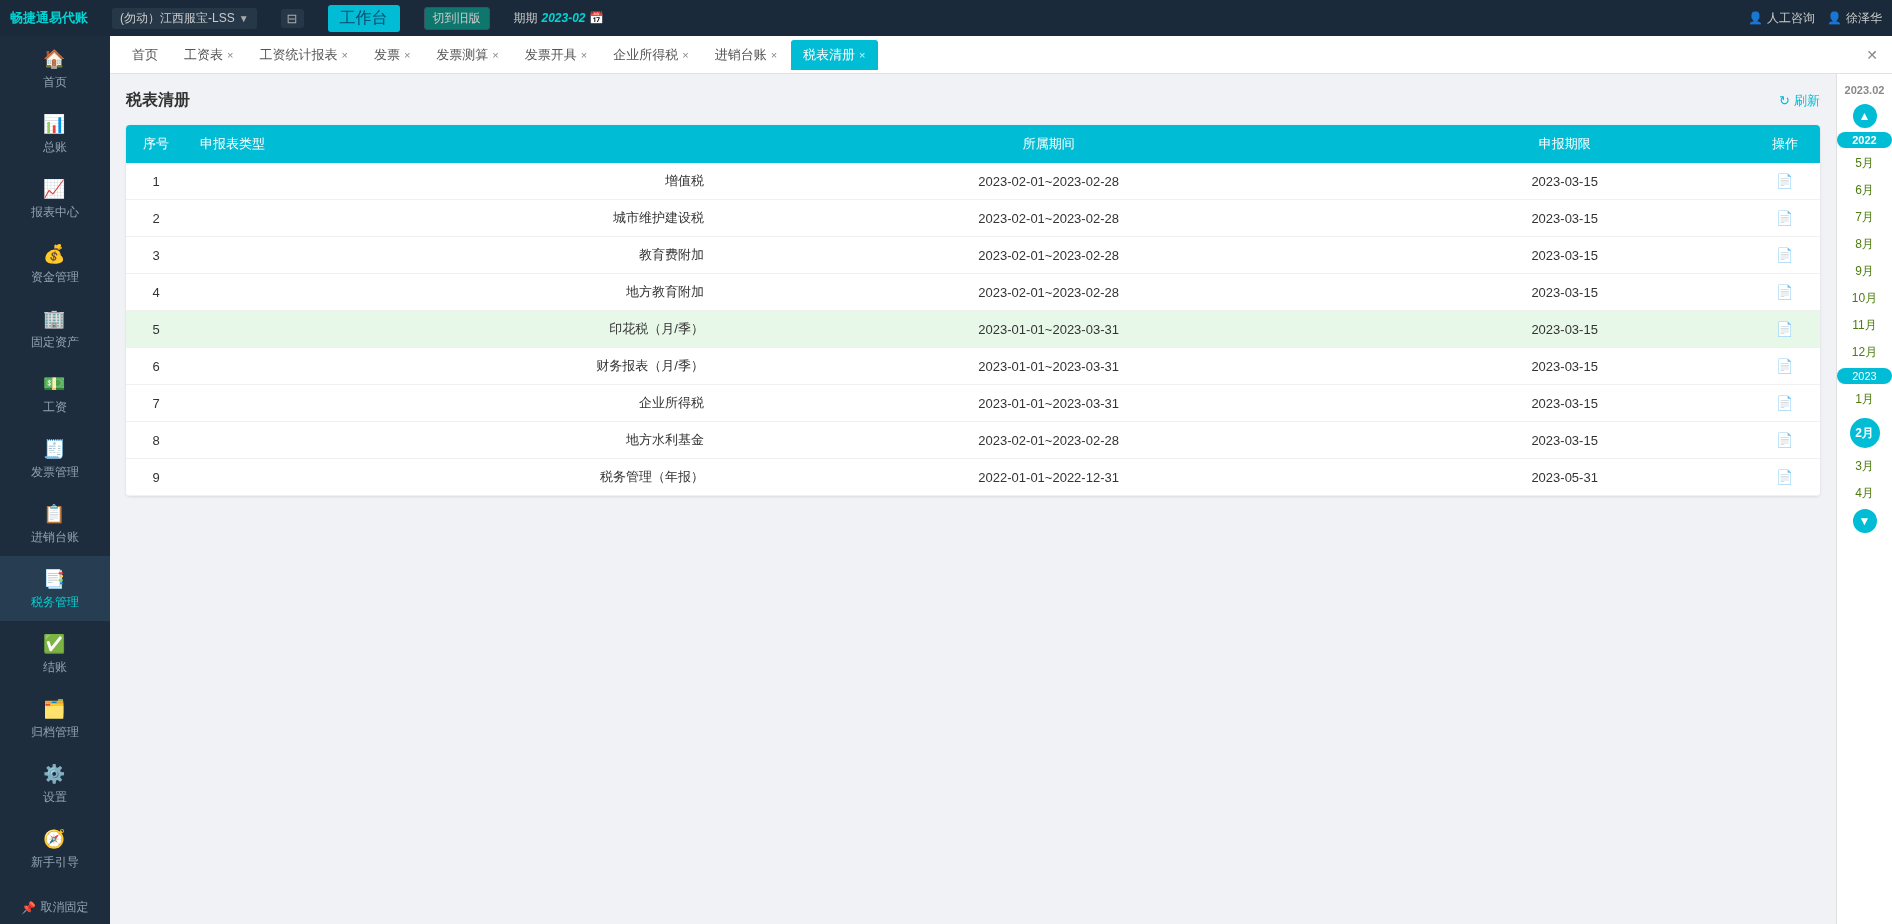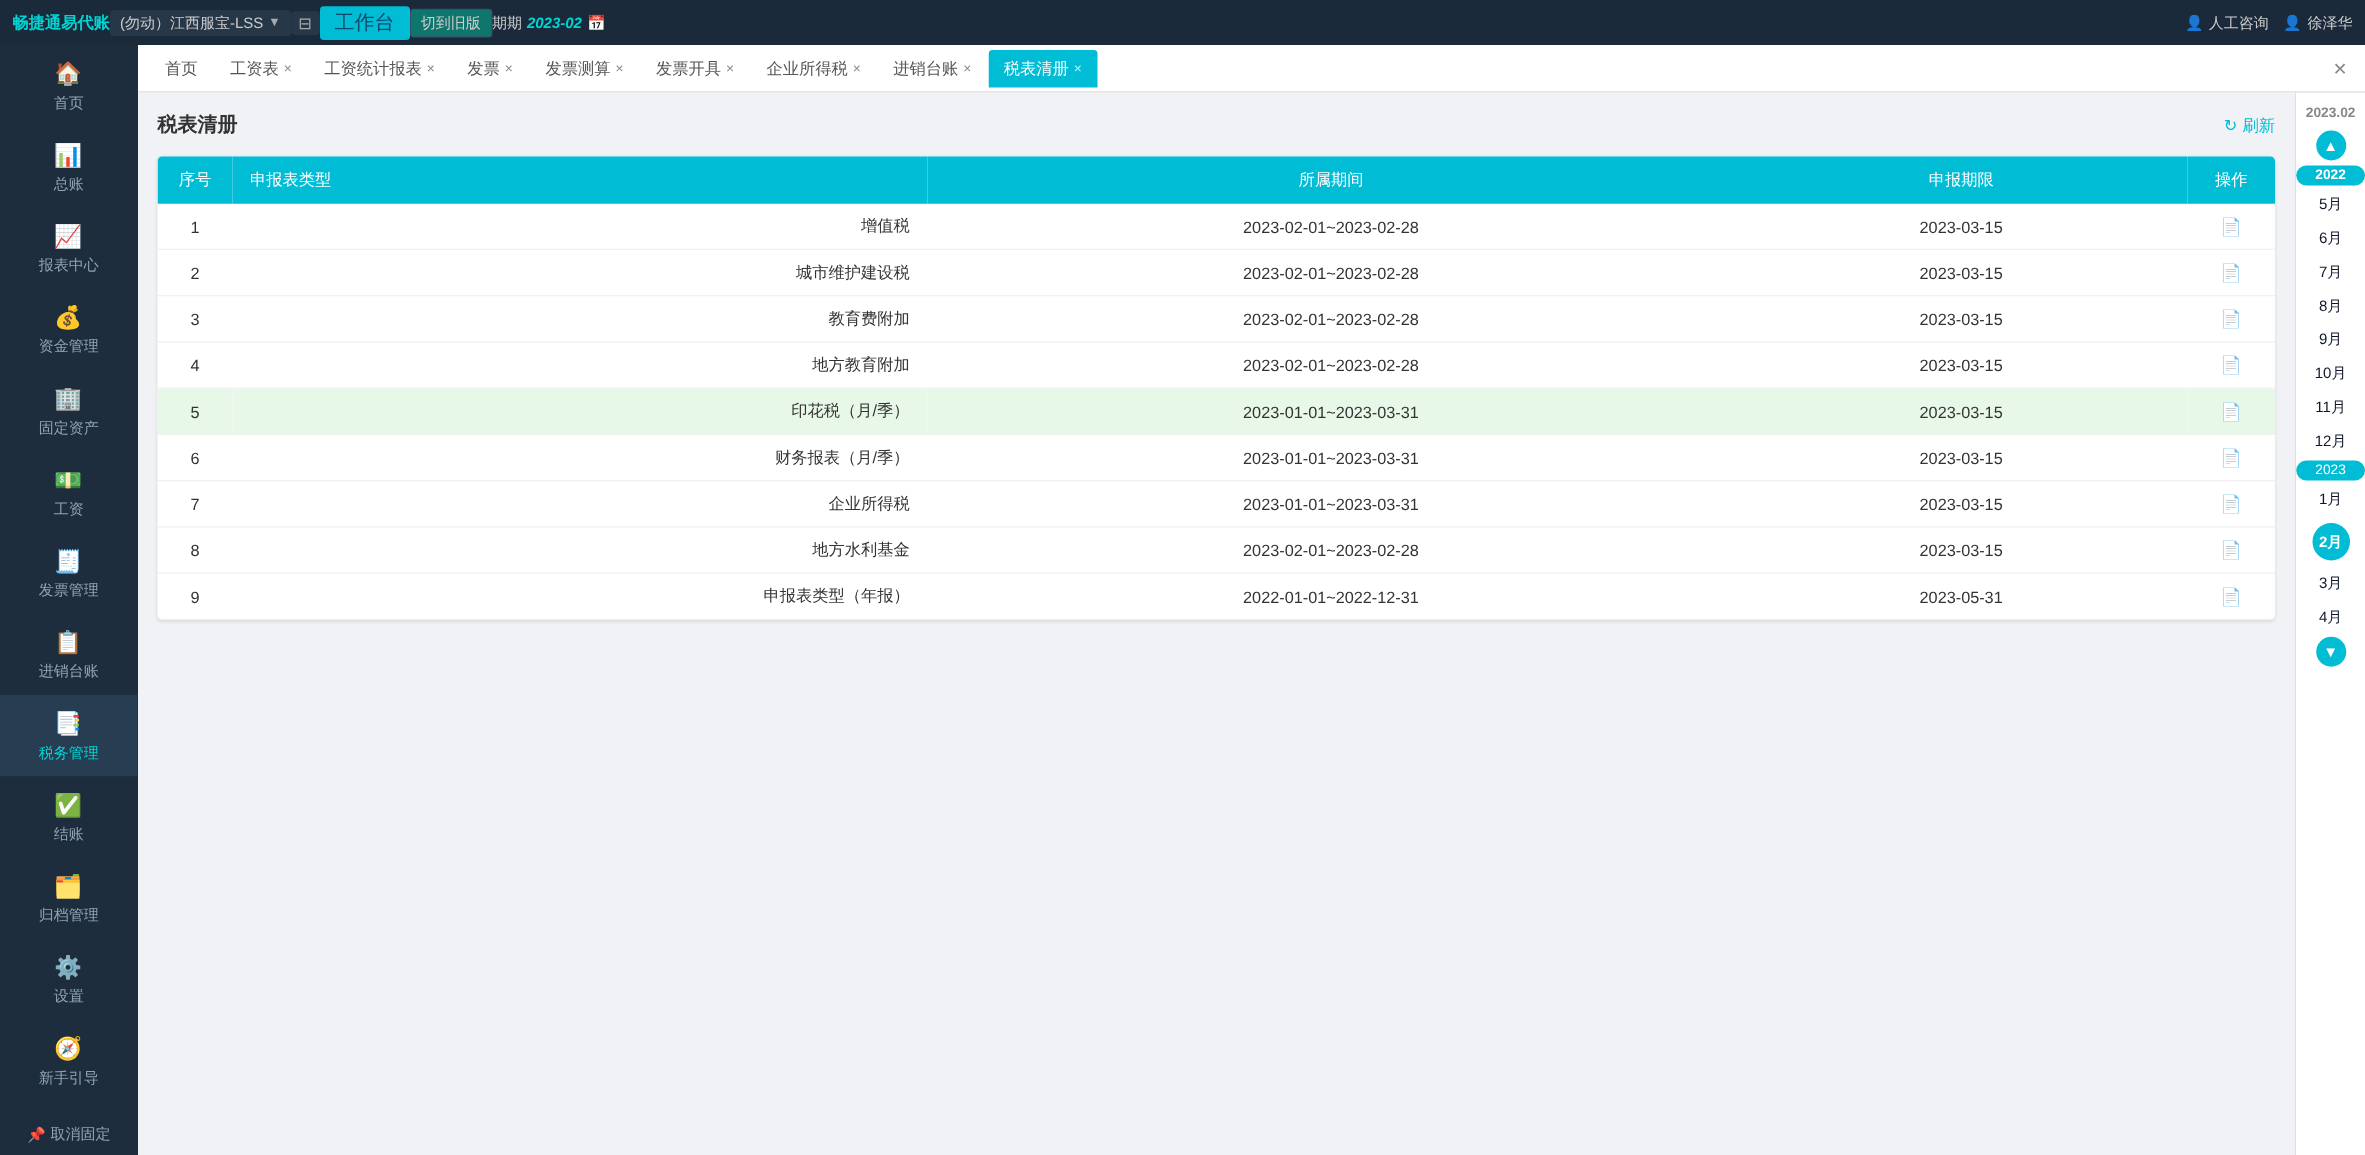--- a/index.html
+++ b/index.html
@@ -5,21 +5,21 @@
     * { box-sizing: border-box; margin: 0; padding: 0; }
     body { font-family: 'Microsoft YaHei', Arial, sans-serif; font-size: 13px; background: #f0f2f5; display: flex; flex-direction: column; height: 100vh; overflow: hidden; }
 
     
     .top-bar {
       height: 36px;
       background: #1a2a3a;
       display: flex;
       align-items: center;
       padding: 0 10px;
-      gap: 0;
+      gap: 24px;
       flex-shrink: 0;
     }
     .top-bar-logo {
       color: #00d4d4;
       font-size: 13px;
       font-weight: bold;
       white-space: nowrap;
     }
     .top-bar-company {
       color: #ccc;
@@ -234,21 +234,21 @@
       color: #888;
       padding: 4px 0 6px;
       text-align: center;
       font-weight: bold;
     }
     .timeline-item {
       width: 100%;
       text-align: center;
       padding: 5px 2px;
       font-size: 12px;
-      color: #0f172a;
+      color: #4d7c0f;
       cursor: pointer;
       position: relative;
     }
     .timeline-item.year-label {
       background: #00bcd4;
       color: white;
       font-size: 11px;
       font-weight: bold;
       margin: 2px 4px;
       border-radius: 10px;
@@ -535,21 +535,21 @@
       <td>8</td>
       <td>地方水利基金</td>
       <td>2023-02-01~2023-02-28</td>
       <td>2023-03-15</td>
       <td>
         <span class="action-icon" title="查看详情">📄</span>
       </td>
     </tr>
               <tr>
       <td>9</td>
-      <td>申报表类型（年报）</td>
+      <td>税务管理（年报）</td>
       <td>2022-01-01~2022-12-31</td>
       <td>2023-05-31</td>
       <td>
         <span class="action-icon" title="查看详情">📄</span>
       </td>
     </tr>
             </tbody>
         </table>
 
       </div>

